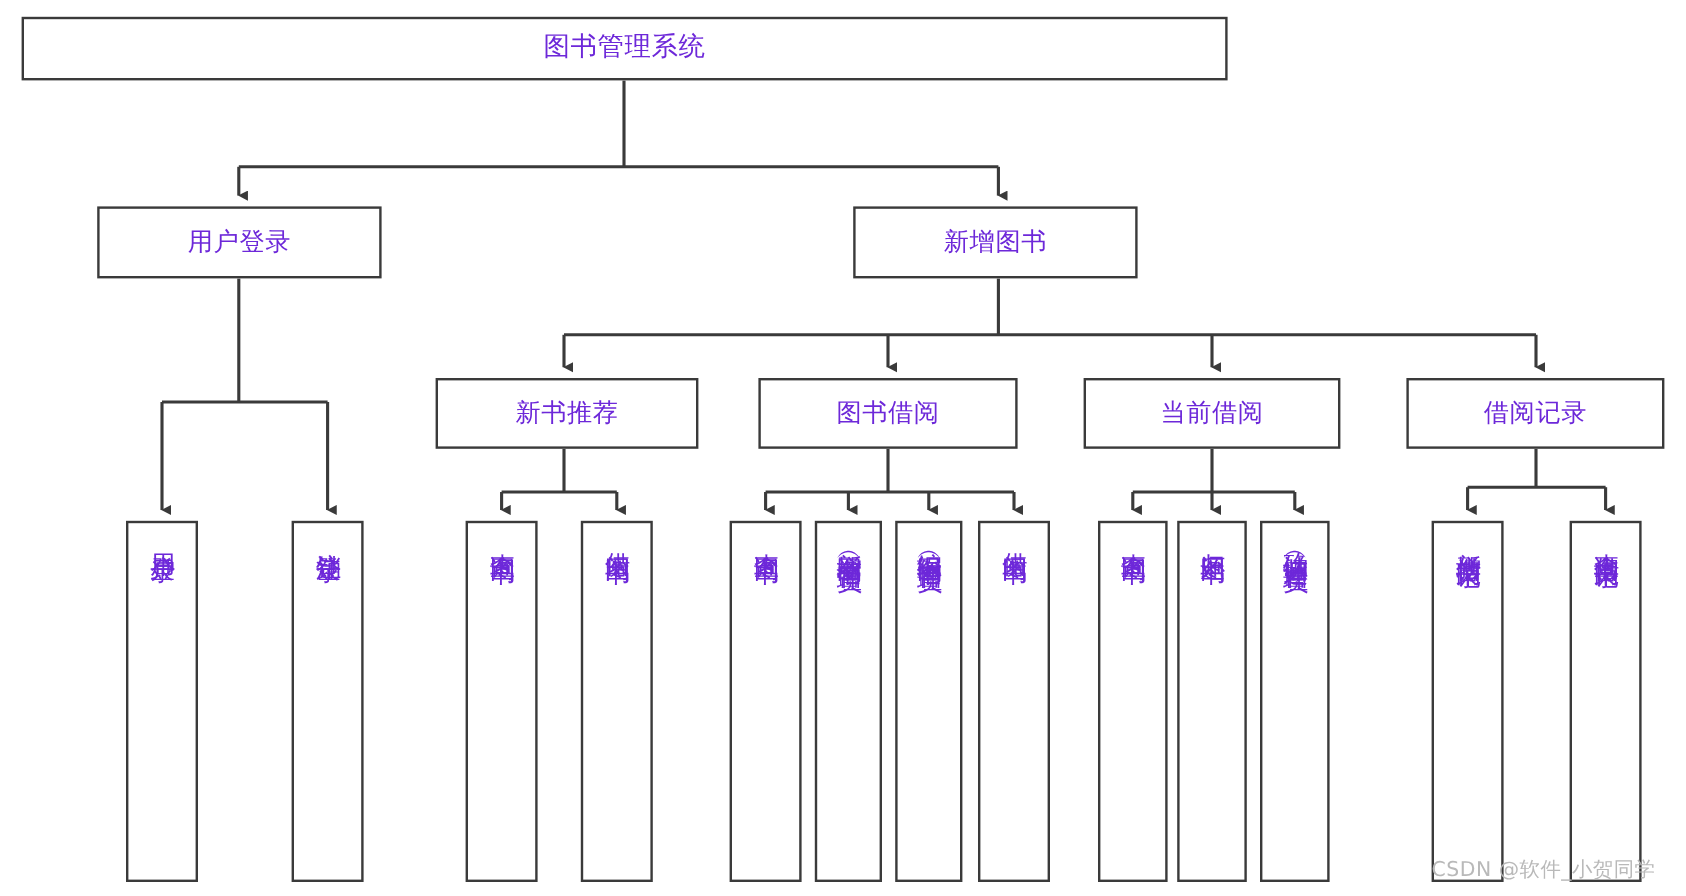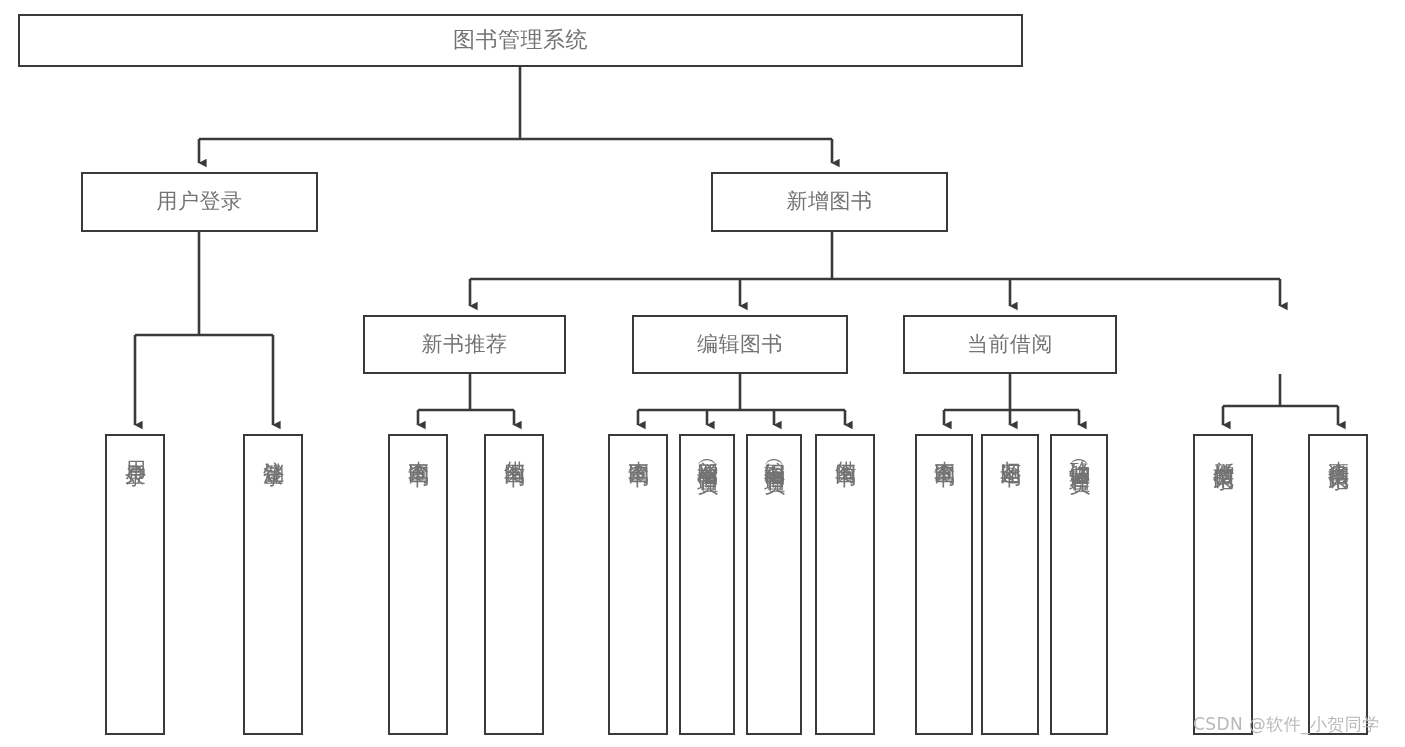--- a/index.html
+++ b/index.html
@@ -24,21 +24,21 @@
     pointer-events: none;
   }
   .node {
     position: absolute;
     box-sizing: border-box;
     border: 2.5px solid #3a3a3a;
     background: #ffffff;
     display: flex;
     align-items: center;
     justify-content: center;
-    color: #737373;
+    color: #6d28d9;
   }
   .node .lbl {
     font-size: 21px;
     line-height: 1.12;
     letter-spacing: 0.5px;
     white-space: nowrap;
     text-align: center;
   }
   .node.vertical {
     align-items: flex-start;
@@ -123,28 +123,31 @@
     <span class="lbl">图书管理系统</span>
   </div>
 
   <div class="node" style="left:81px;top:172px;width:237px;height:60px;">
     <span class="lbl">用户登录</span>
   </div>
   <div class="node" style="left:711px;top:172px;width:237px;height:60px;">
     <span class="lbl">新增图书</span>
   </div>
 
-  <div class="node" style="left:363px;top:315px;width:203px;height:59px;">
+  <div class="node" style="left:363px;top:315px;width:219px;height:59px;">
     <span class="lbl">新书推荐</span>
   </div>
   <div class="node" style="left:632px;top:315px;width:216px;height:59px;">
-    <span class="lbl">编辑图书</span>
+    <span class="lbl">图书借阅</span>
   </div>
   <div class="node" style="left:903px;top:315px;width:214px;height:59px;">
     <span class="lbl">当前借阅</span>
+  </div>
+  <div class="node" style="left:1172px;top:315px;width:215px;height:59px;">
+    <span class="lbl">借阅记录</span>
   </div>
 
   <div class="node vertical" style="left:105px;top:434px;width:60px;height:301px;">
     <span class="lbl">用户登录</span>
   </div>
   <div class="node vertical" style="left:243px;top:434px;width:60px;height:301px;">
     <span class="lbl">注销登录</span>
   </div>
   <div class="node vertical" style="left:388px;top:434px;width:60px;height:301px;">
     <span class="lbl">查询图书</span>

